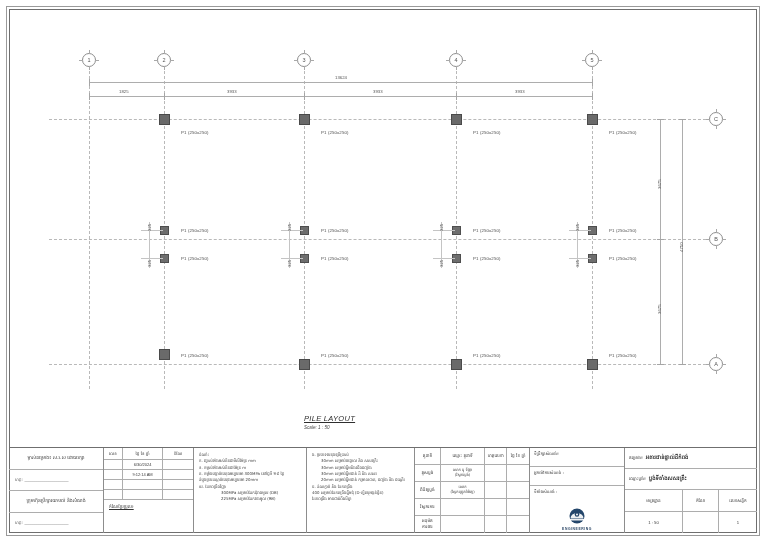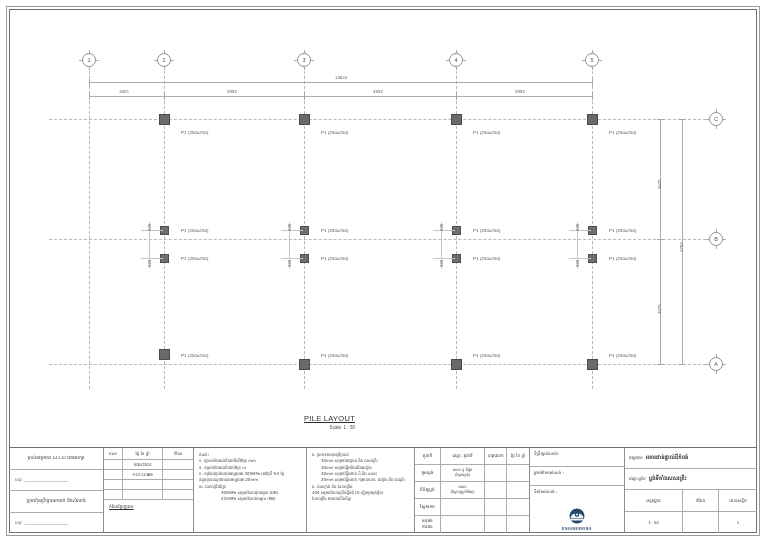--- a/index.html
+++ b/index.html
@@ -37,21 +37,21 @@
   .dimline{position:absolute;height:0;border-top:1px solid #adadad;}
   .dimline-v{position:absolute;width:0;border-left:1px solid #adadad;}
   .dimtick{position:absolute;width:1px;height:7px;background:#a5a5a5;}
   .dimtick-h{position:absolute;height:1px;width:7px;background:#a5a5a5;}
   .dimtxt{position:absolute;font-size:4.3px;color:#555;white-space:nowrap;}
   .dimtxt-v{position:absolute;font-size:4.3px;color:#555;white-space:nowrap;
      transform-origin:0 0;transform:rotate(-90deg);}
   .extline{position:absolute;width:0;border-left:1px solid #c4c4c4;}
   .extline-h{position:absolute;height:0;border-top:1px solid #c4c4c4;}
 
-  #title-blk{position:absolute;left:295px;top:405px;text-align:right;}
+  #title-blk{position:absolute;left:295px;top:405px;text-align:left;font-style:italic;}
   #title-blk .t1{font-size:7.5px;color:#2e2e2e;text-decoration:underline;letter-spacing:.3px;}
   #title-blk .t2{font-size:4.6px;color:#4a4a4a;margin-top:2px;}
 
   
   #tblock{position:absolute;left:9px;top:447px;width:748px;height:86px;
      border-top:1px solid #6f6f6f;box-sizing:border-box;display:flex;}
   #tblock .col{border-right:1px solid #8d8d8d;box-sizing:border-box;position:relative;}
   #tblock .col:last-child{border-right:none;}
 
   .kh{font-family:"DejaVu Sans",sans-serif;color:#333;}

